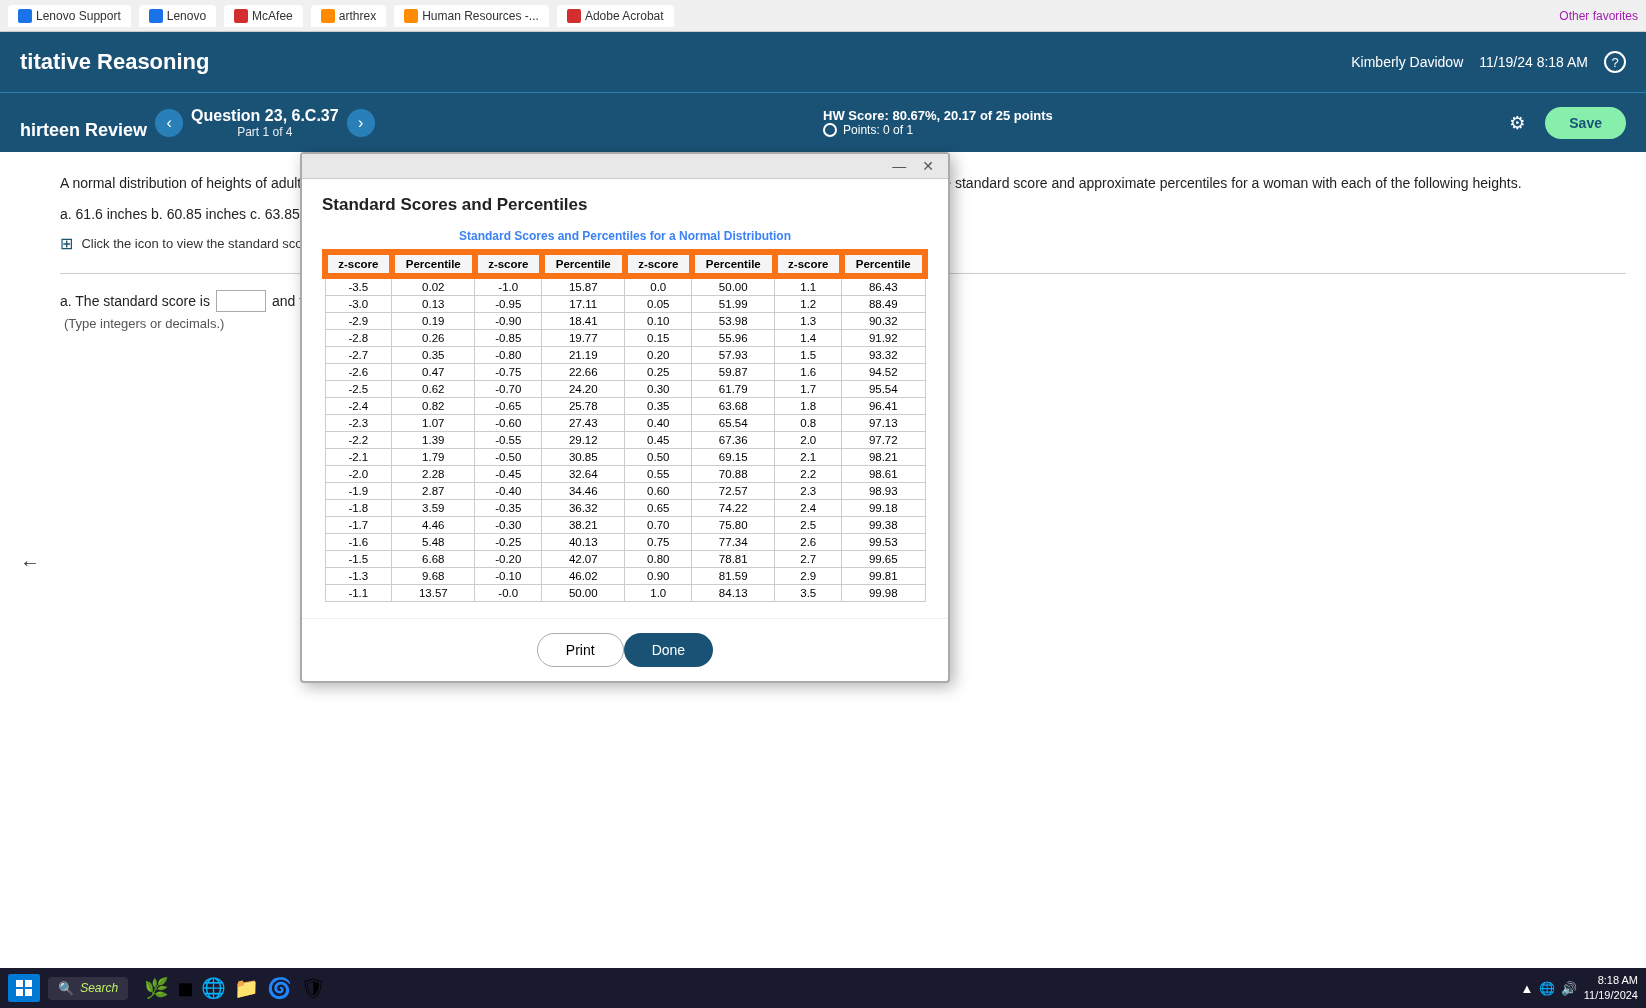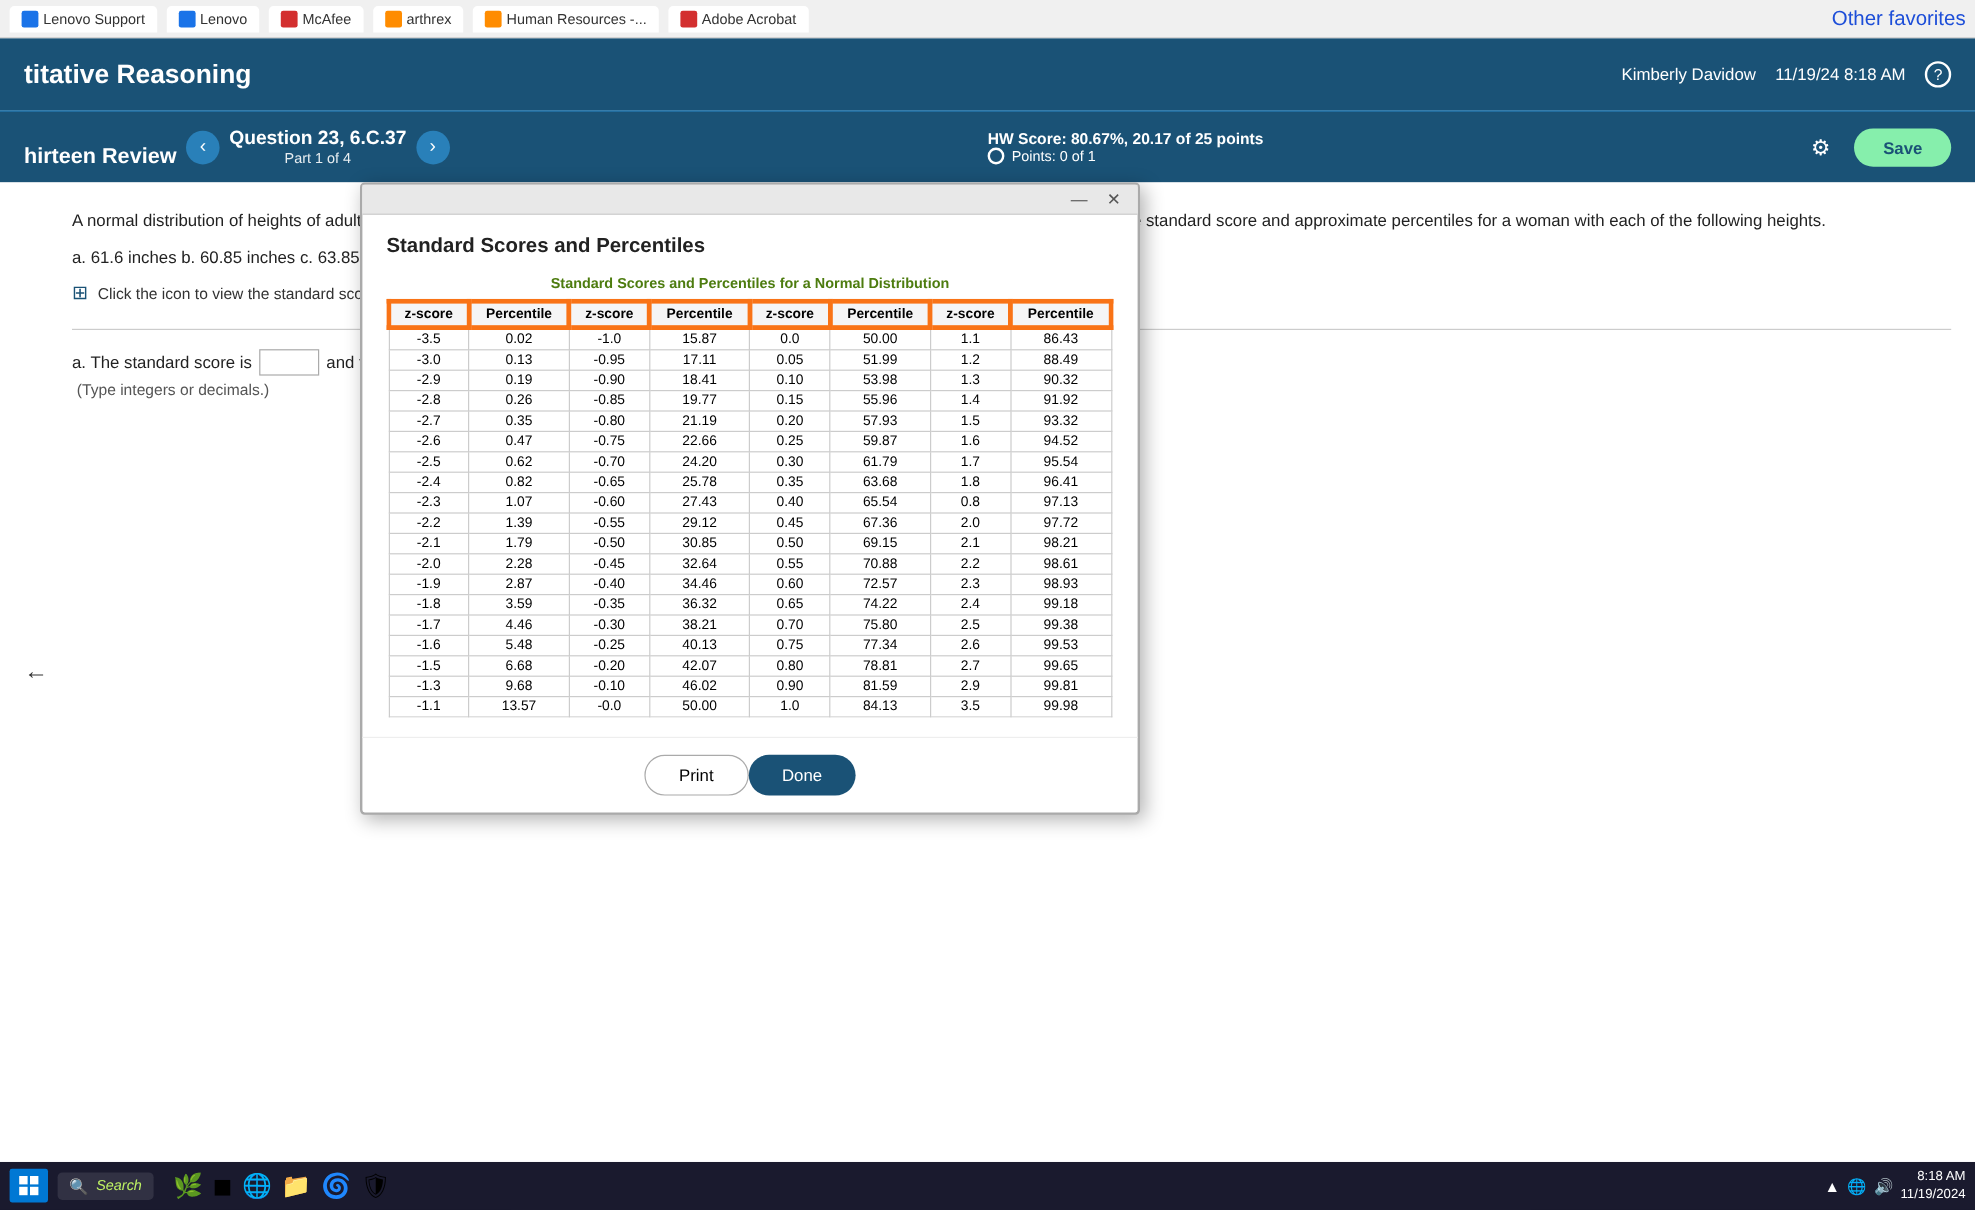--- a/index.html
+++ b/index.html
@@ -22,21 +22,21 @@
       padding: 4px 10px;
       background: #fff;
       border-radius: 4px 4px 0 0;
       font-size: 12px;
       color: #333;
     }
     .browser-tab-favicon { width: 14px; height: 14px; background: #4CAF50; border-radius: 2px; display: inline-block; }
     .browser-tab-favicon.orange { background: #ff8c00; }
     .browser-tab-favicon.blue { background: #1a73e8; }
     .browser-tab-favicon.red { background: #d32f2f; }
-    .other-favorites { margin-left: auto; font-size: 17px; color: #1d4ed8; }
+    .other-favorites { margin-left: auto; font-size: 12px; color: #a21caf; }
 
     
     .app-header {
       height: 60px;
       background: #1a5276;
       display: flex;
       align-items: center;
       justify-content: space-between;
       padding: 0 20px;
       color: white;
@@ -136,32 +136,32 @@
       padding: 0 4px;
     }
     .popup-body { padding: 16px 20px; }
     .popup-title { font-size: 17px; font-weight: bold; margin-bottom: 14px; color: #222; }
 
     
     .table-container { overflow: auto; }
     .std-table { border-collapse: collapse; width: 100%; font-size: 11.5px; }
     .std-table th {
       background: #f5f5f5;
-      border: 4px solid #f97316;
+      border: 6px solid #f97316;
       padding: 3px 6px;
       text-align: center;
       font-weight: bold;
     }
     .std-table td {
       border: 1px solid #ccc;
       padding: 2px 6px;
       text-align: center;
     }
     .table-section-header {
-      font-size: 12px; font-weight: bold; text-align: center; margin-bottom: 6px; color: #4d7c0f;
+      font-size: 12px; font-weight: bold; text-align: center; margin-bottom: 6px; color: #3b82f6;
     }
 
     .popup-footer {
       display: flex;
       justify-content: center;
       gap: 0;
       padding: 14px;
       border-top: 1px solid #eee;
     }
     .print-btn {

